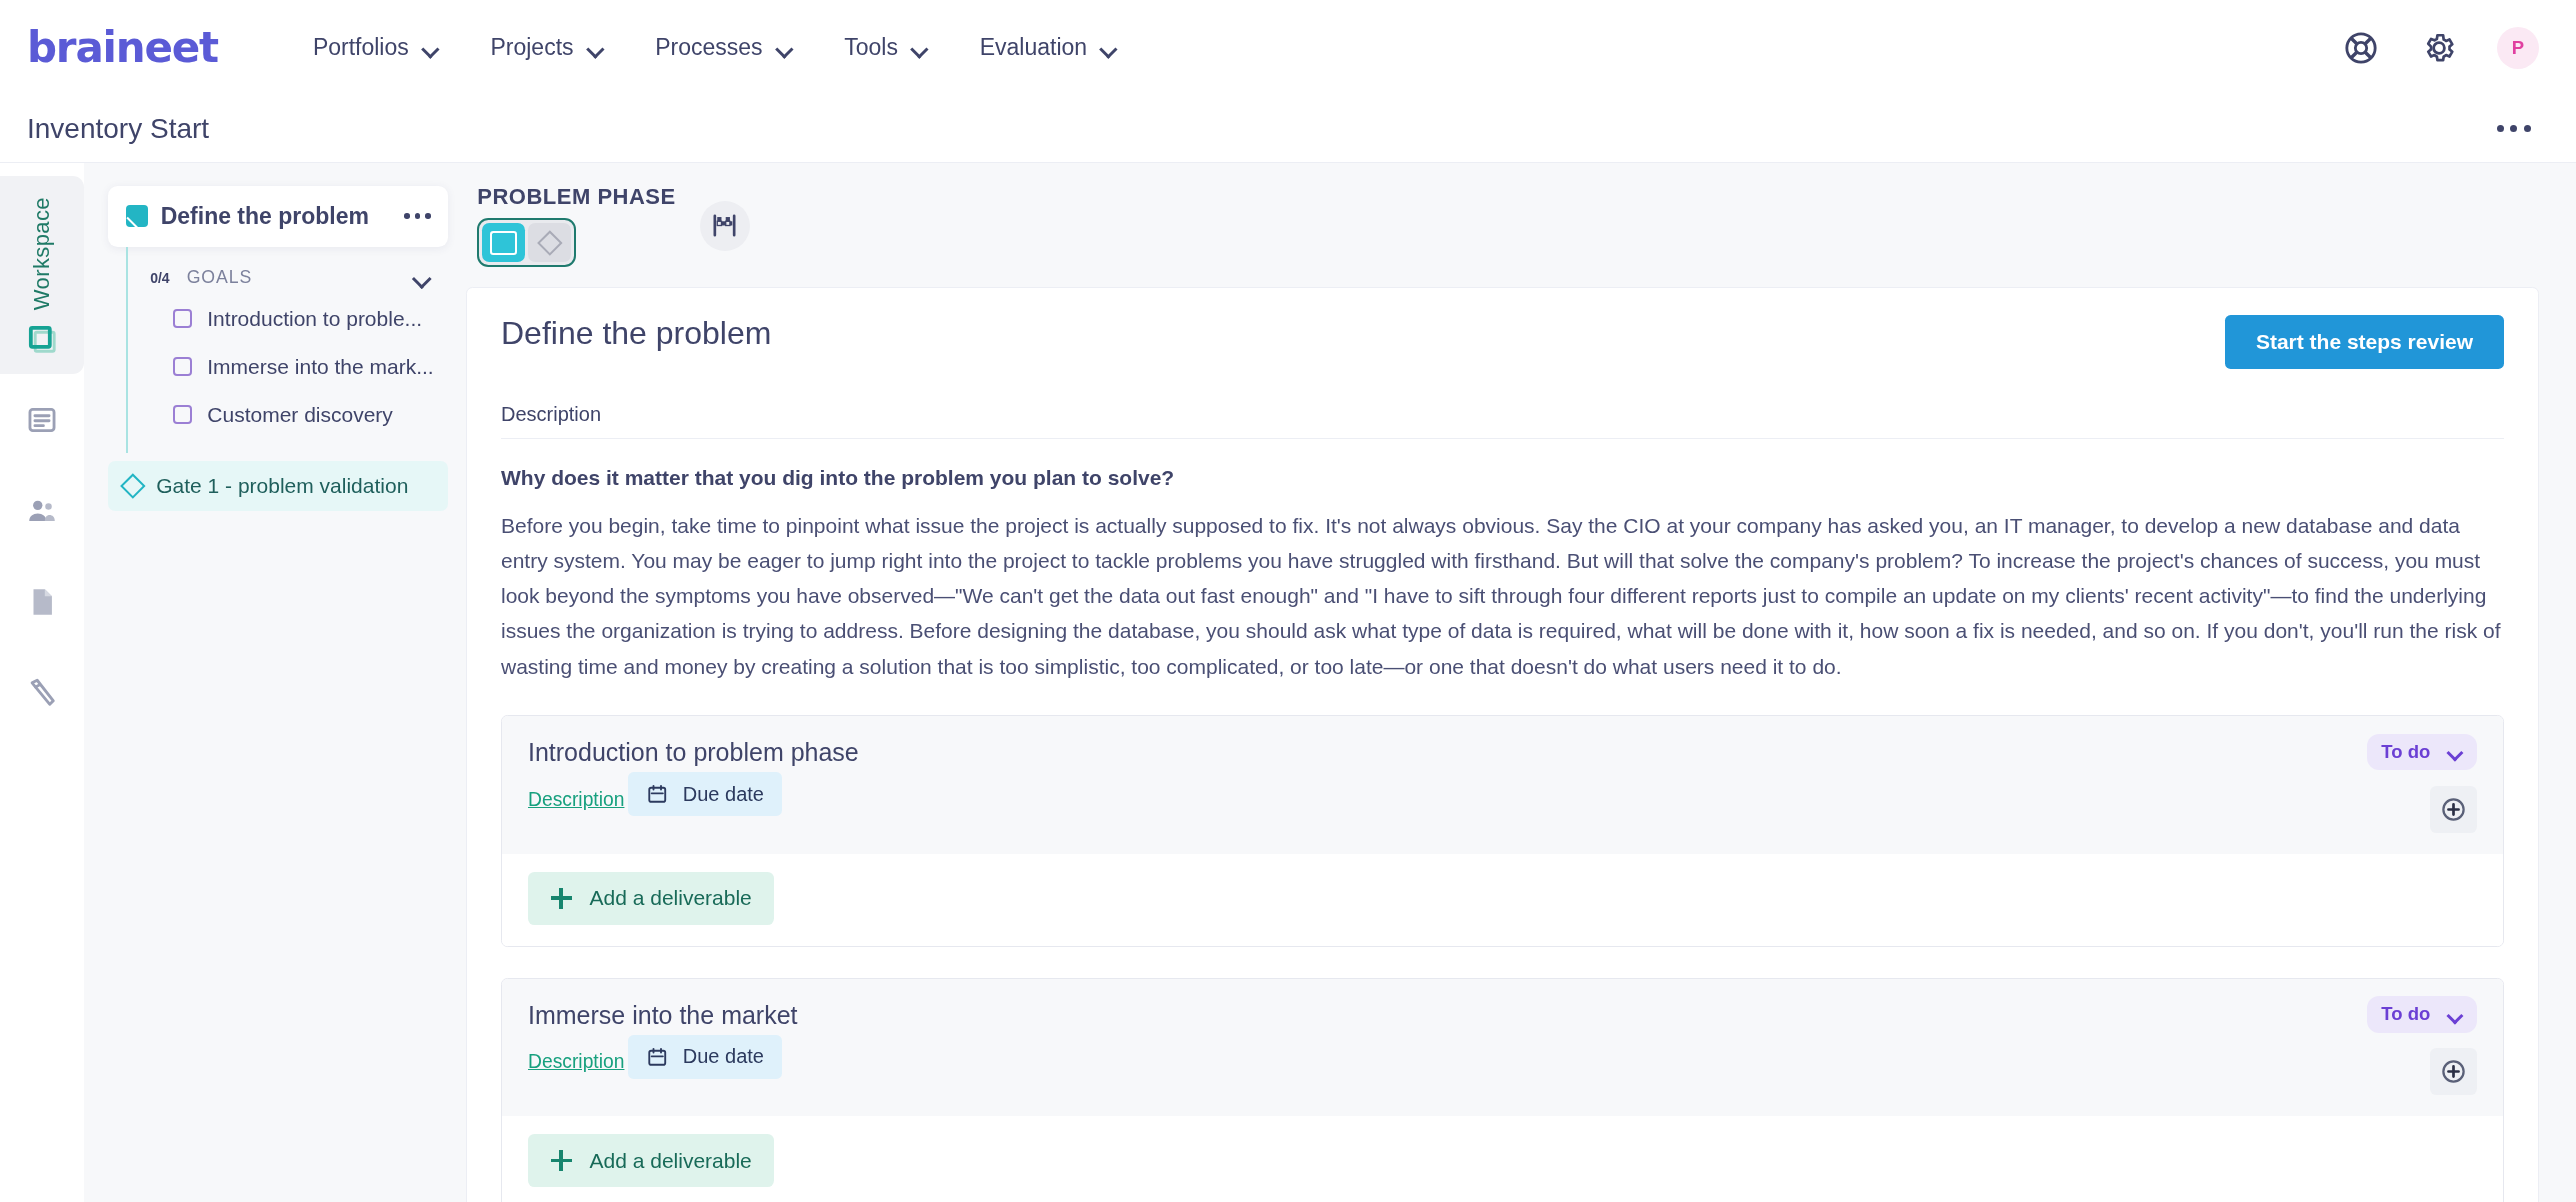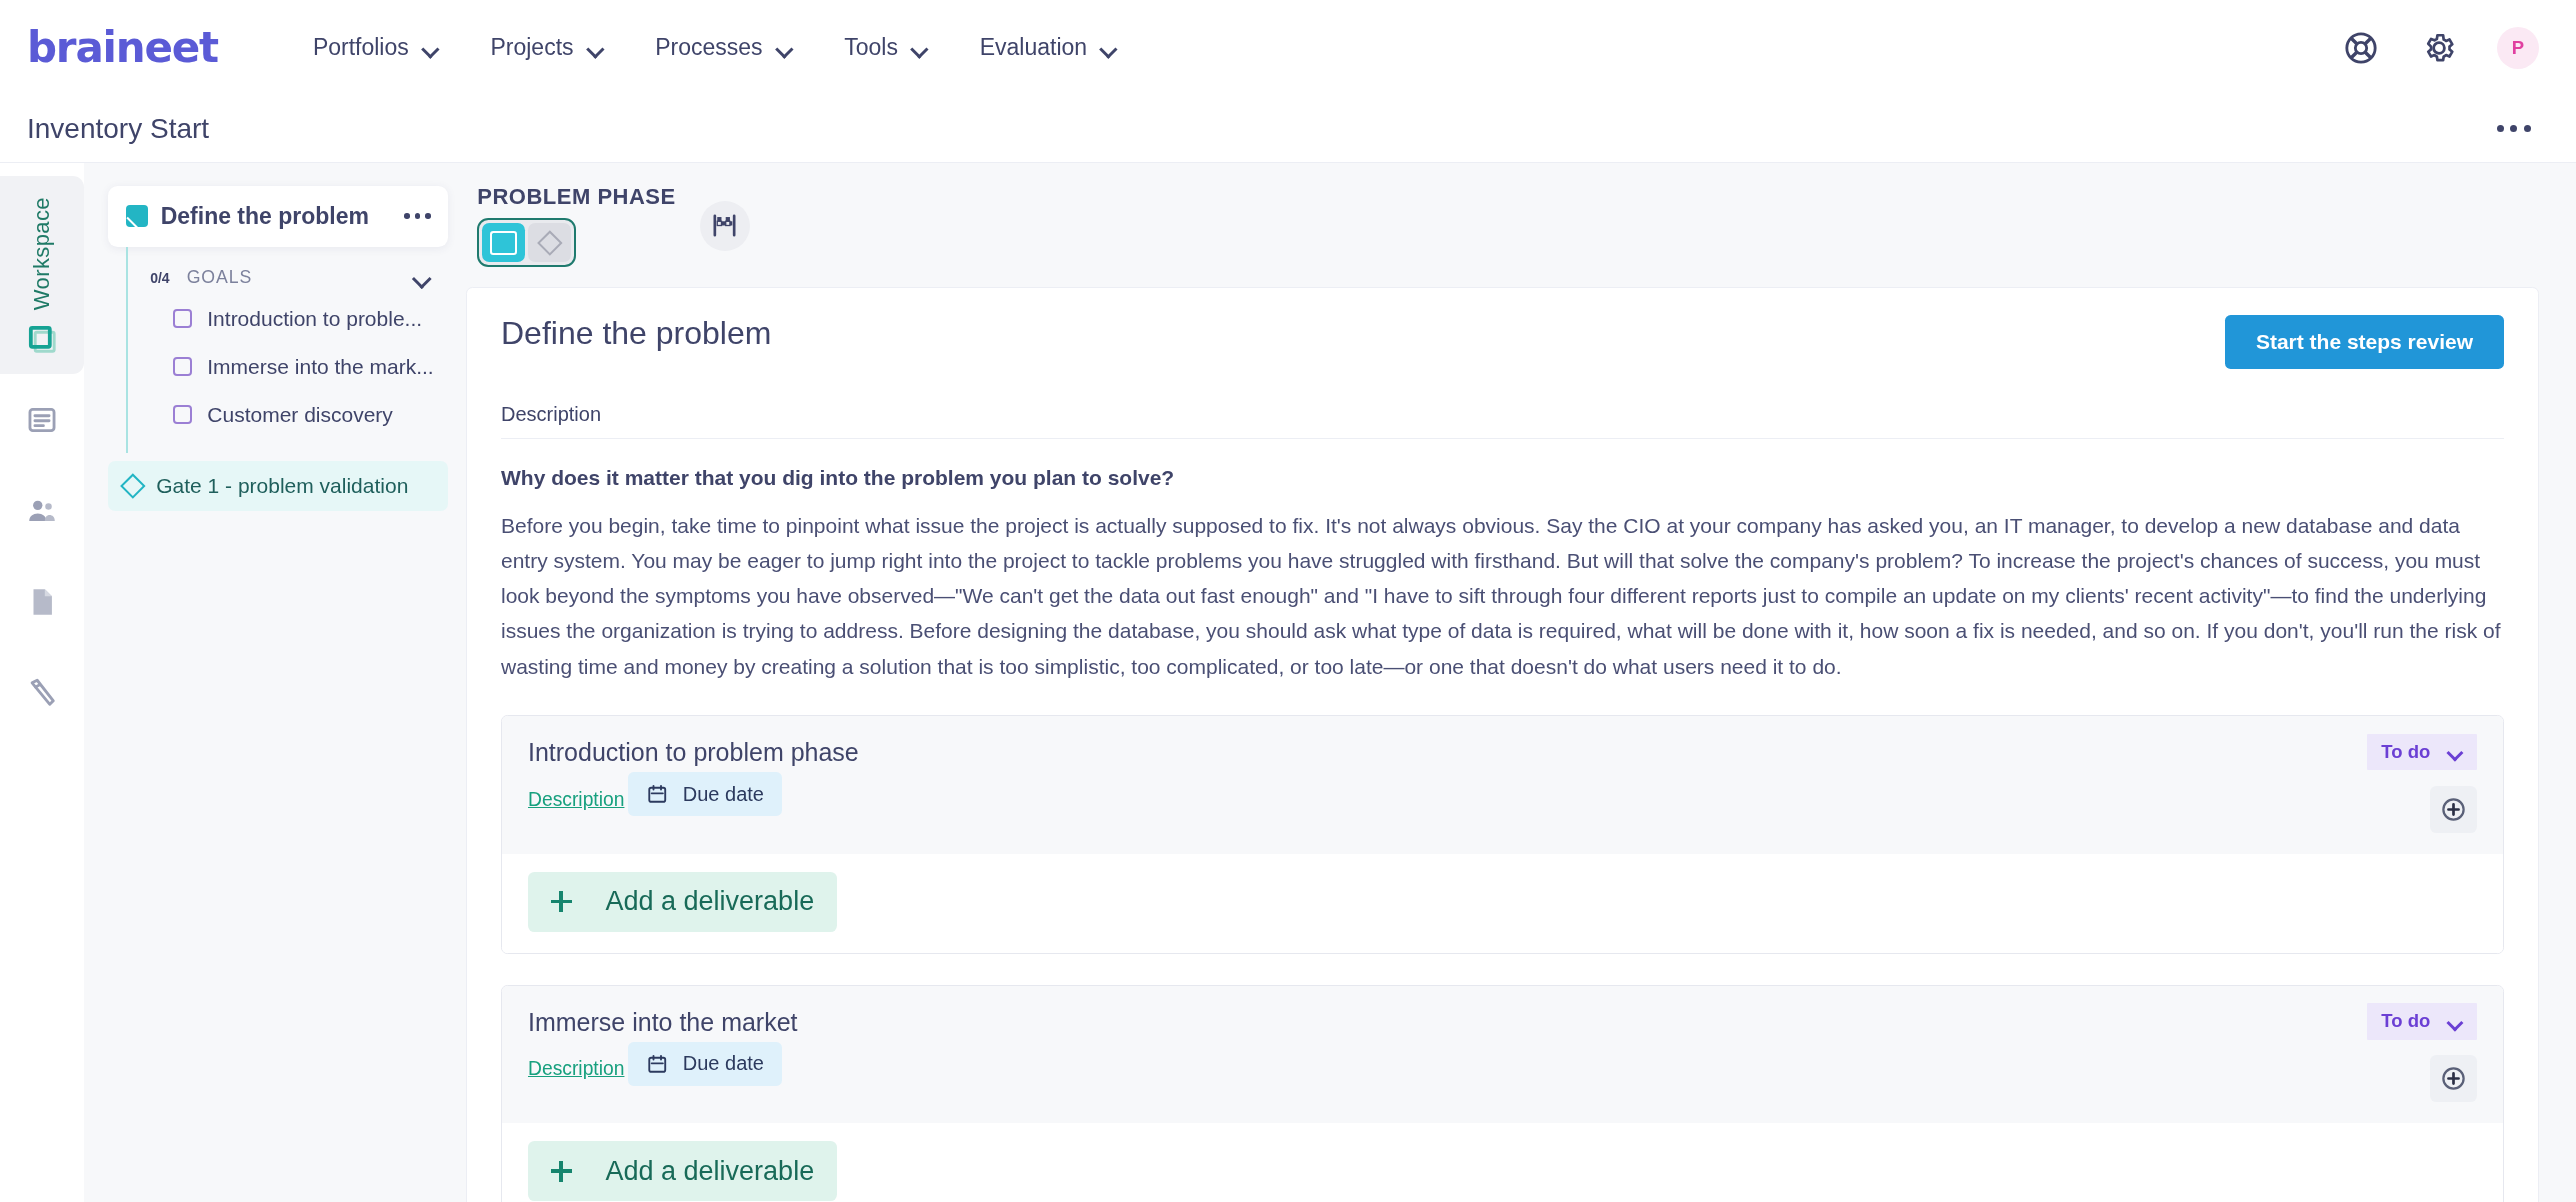--- a/index.html
+++ b/index.html
@@ -306,21 +306,21 @@
     display: inline-flex; align-items: center; gap: 14.5px;
     background: #dff1fb;
     border-radius: 5.6px;
     padding: 10.5px 17.7px;
     font-size: 20px; color: #2c3a5e;
     cursor: pointer;
   }
   .status-chip {
     display: inline-flex; align-items: center; gap: 17.7px;
     background: #ece7fa;
-    border-radius: 1px;
+    border-radius: 12px;
     padding: 7.2px 14.5px;
     font-size: 18.5px; font-weight: 700; color: #6b3fd4;
     cursor: pointer;
     position: absolute; right: 26px; top: 17.7px; justify-content: flex-end;
   }
   .chev-purple { width: 14.5px; height: 8.9px; position: relative; }
   .chev-purple::before {
     content: ""; position: absolute; left: 0.8px; top: 0;
     width: 8.9px; height: 8.9px;
     border-right: 3.2px solid #6b3fd4; border-bottom: 3.2px solid #6b3fd4;
@@ -328,25 +328,25 @@
   }
   .plus-circle-btn {
     width: 47px; height: 47px; border-radius: 6.4px;
     background: #eef0f4;
     display: flex; align-items: center; justify-content: center;
     cursor: pointer;
     position: absolute; right: 26px; bottom: 21px;
   }
   .card-foot { background: #ffffff; padding: 17.7px 26px 21px 26px; }
   .add-btn {
-    display: inline-flex; align-items: center; gap: 34px;
+    display: inline-flex; align-items: center; gap: 18px;
     background: #dff3ec;
     border: none; border-radius: 6.4px;
     padding: 14.5px 22.5px;
-    font-size: 27px; color: #186a58;
+    font-size: 21px; color: #186a58;
     cursor: pointer;
   }
   .plus-teal {
     width: 21px; height: 21px; position: relative; display: inline-block;
   }
   .plus-teal::before, .plus-teal::after {
     content: ""; position: absolute; background: #17856e;
   }
   .plus-teal::before { left: 8.9px; top: 0; width: 3.2px; height: 21px; }
   .plus-teal::after { top: 8.9px; left: 0; height: 3.2px; width: 21px; }

